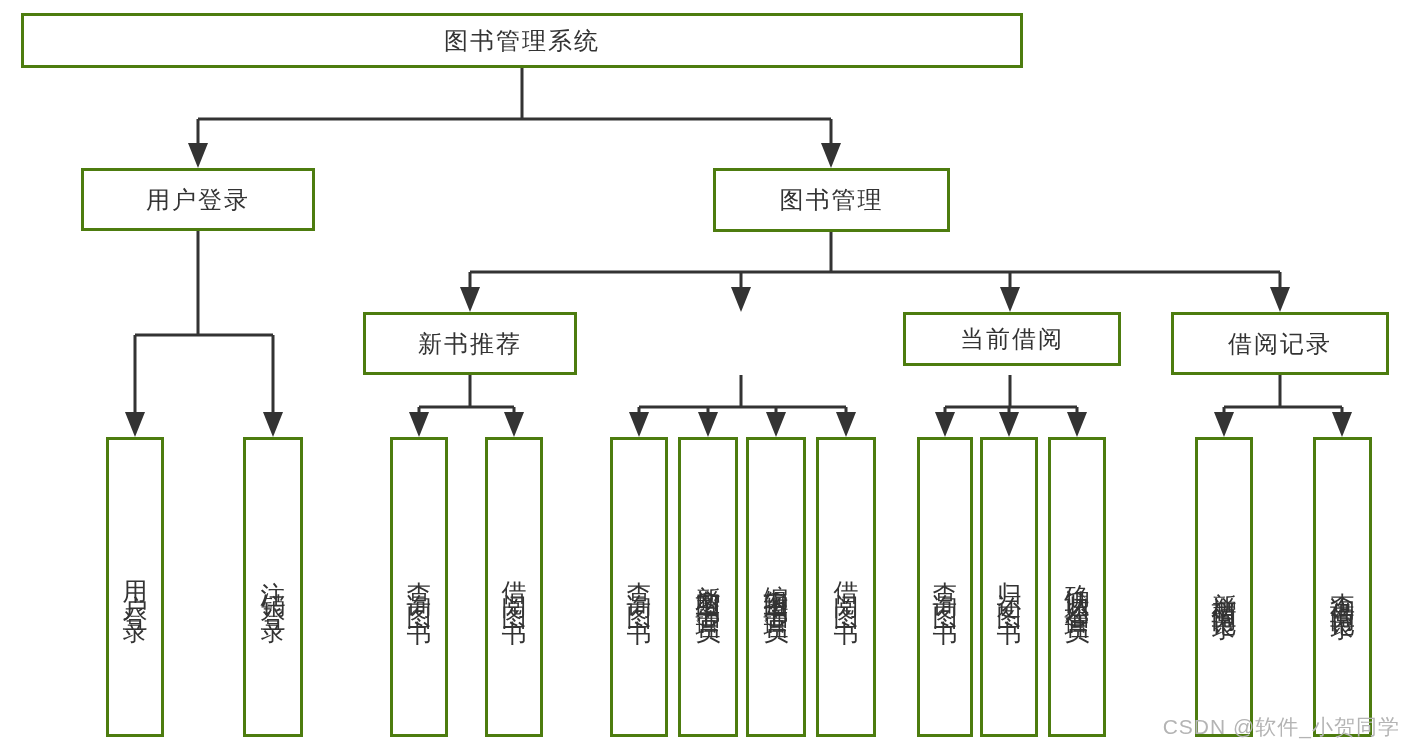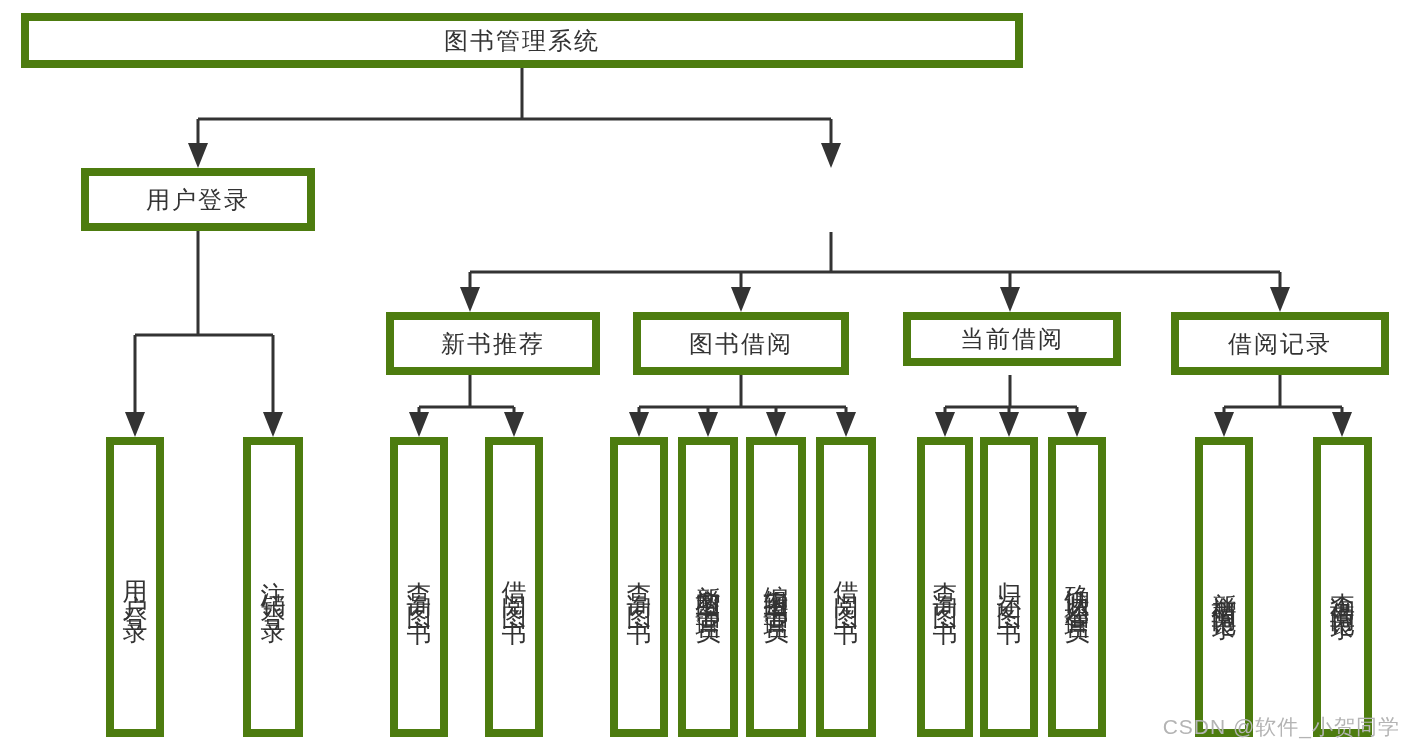--- a/index.html
+++ b/index.html
@@ -8,21 +8,21 @@
     width:1405px;height:747px;
     background:#ffffff;
     overflow:hidden;
     font-family:"Liberation Sans","DejaVu Sans",sans-serif;
   }
   .wires{position:absolute;left:0;top:0;width:1405px;height:747px;}
   .node{
     position:absolute;
     box-sizing:border-box;
     background:#ffffff;
-    border:8px solid #4d7c0f;
+    border:3px solid #4d7c0f;
     color:#333333;
     display:flex;align-items:center;justify-content:center;
     font-size:24px;
     letter-spacing:2px;
     text-align:center;
     line-height:1;
   }
   .leaf{
     font-size:25px;
   }
@@ -90,26 +90,26 @@
     </g>
   </svg>
 
   <div class="node" style="left:21px;top:13px;width:1002px;height:55px;">
     <span>图书管理系统</span>
   </div>
 
   <div class="node" style="left:81px;top:168px;width:234px;height:63px;">
     <span>用户登录</span>
   </div>
+  <div class="node" style="left:713px;top:168px;width:237px;height:64px;">
+    <span>图书管理</span>
+  </div>
 
-  <div class="node" style="left:363px;top:312px;width:214px;height:63px;margin-left:23px;">
+  <div class="node" style="left:363px;top:312px;width:214px;height:63px;">
     <span>新书推荐</span>
-  </div>
-  <div class="node" style="left:633px;top:312px;width:216px;height:63px;">
-    <span>图书借阅</span>
   </div>
   <div class="node" style="left:903px;top:312px;width:218px;height:54px;">
     <span>当前借阅</span>
   </div>
   <div class="node" style="left:1171px;top:312px;width:218px;height:63px;align-items:center;">
     <span>借阅记录</span>
   </div>
 
   <div class="node leaf" style="left:106px;top:437px;width:58px;height:300px;">
     <span class="vtext">用户登录</span>

